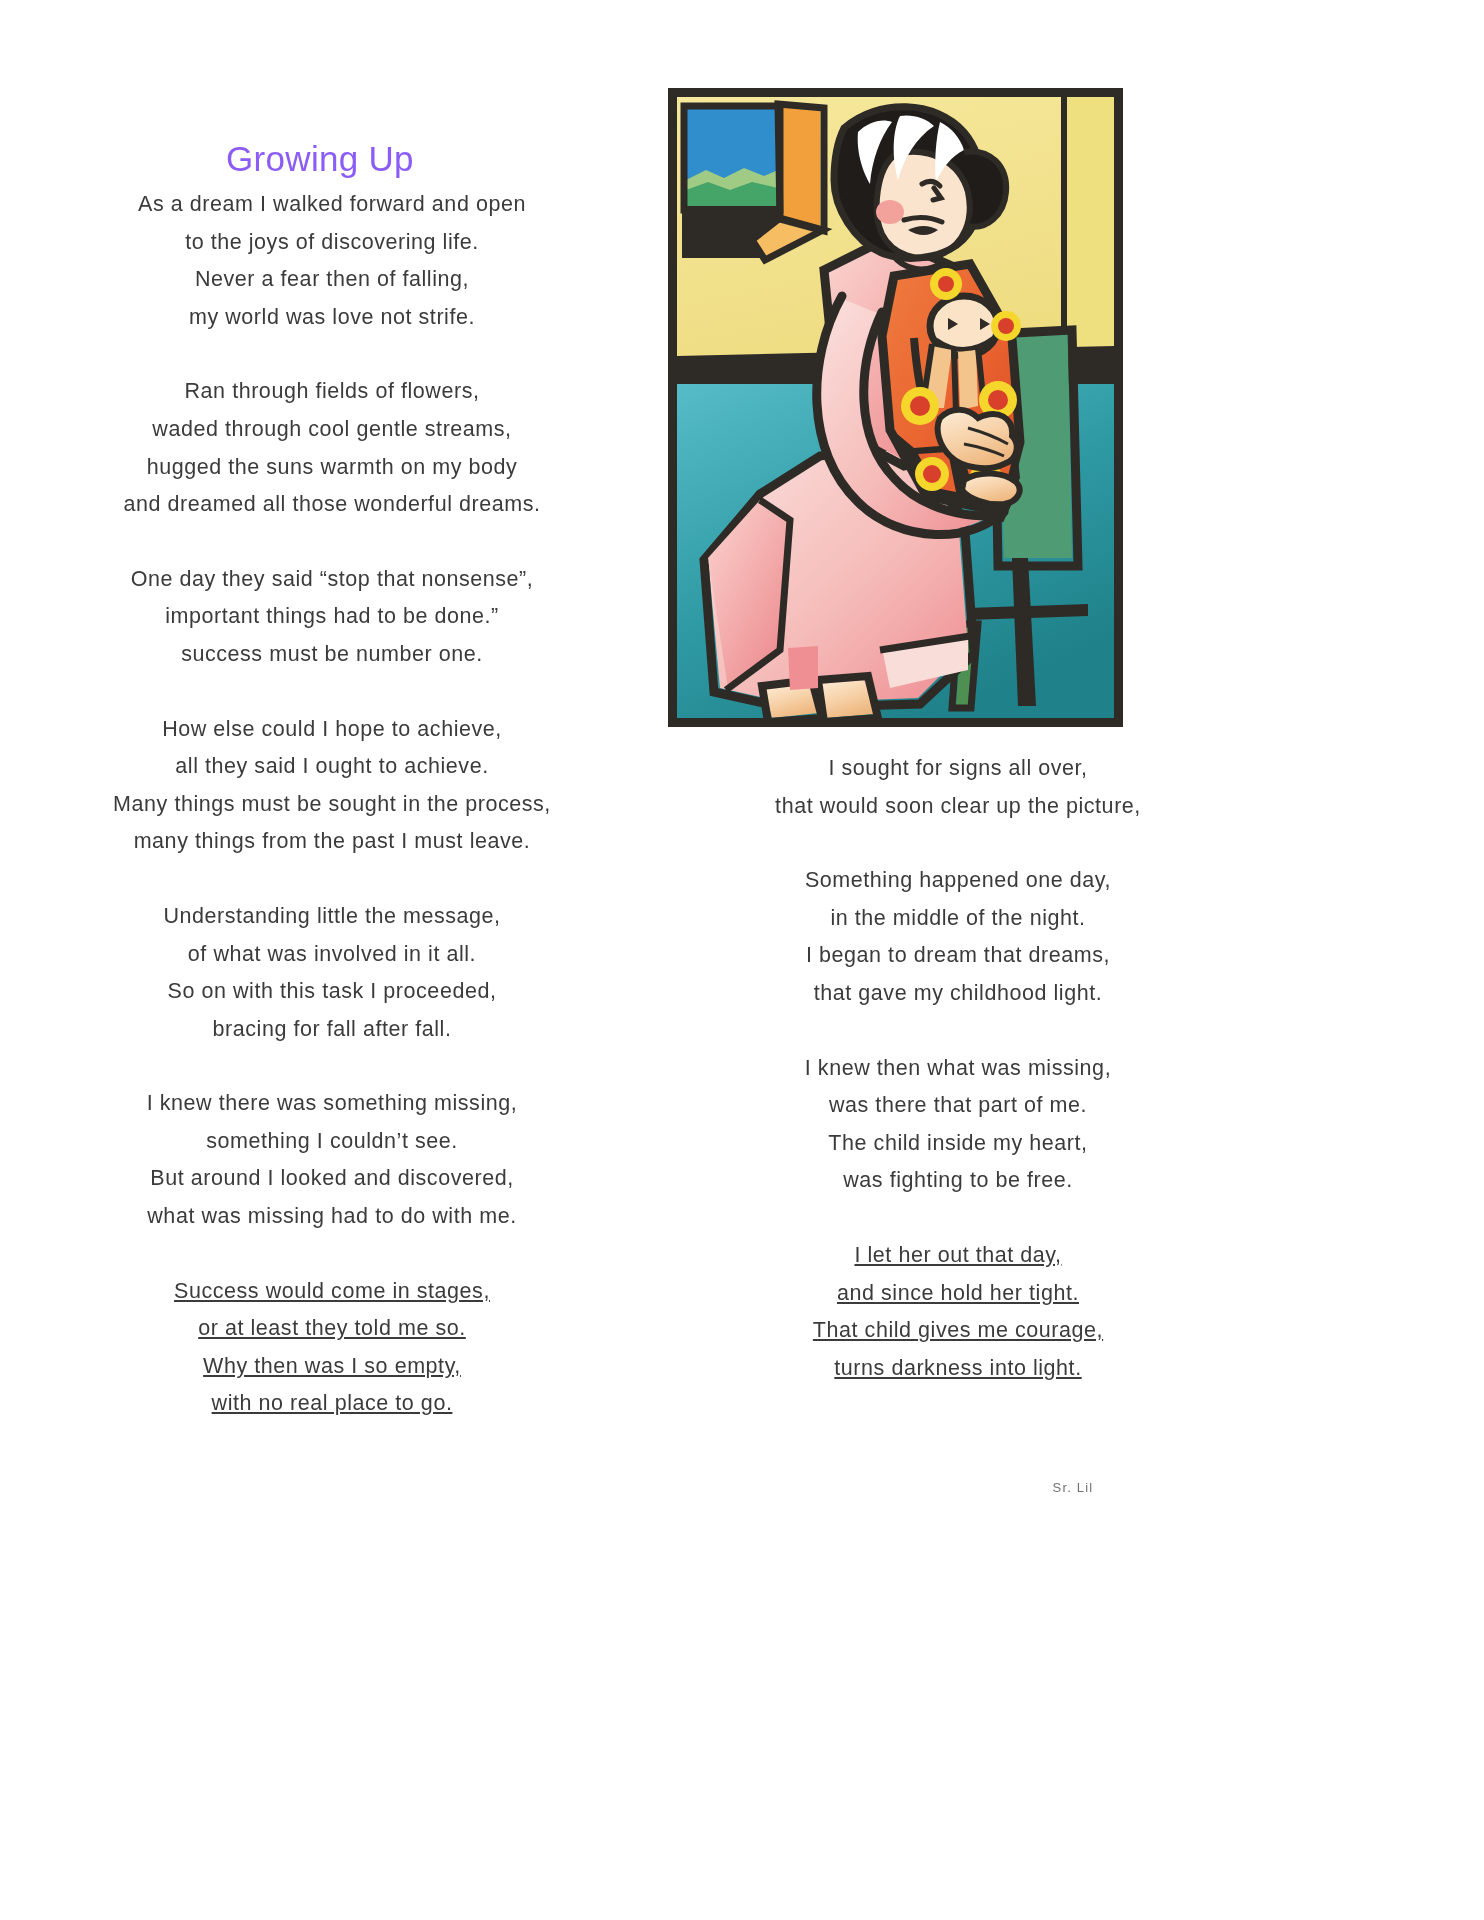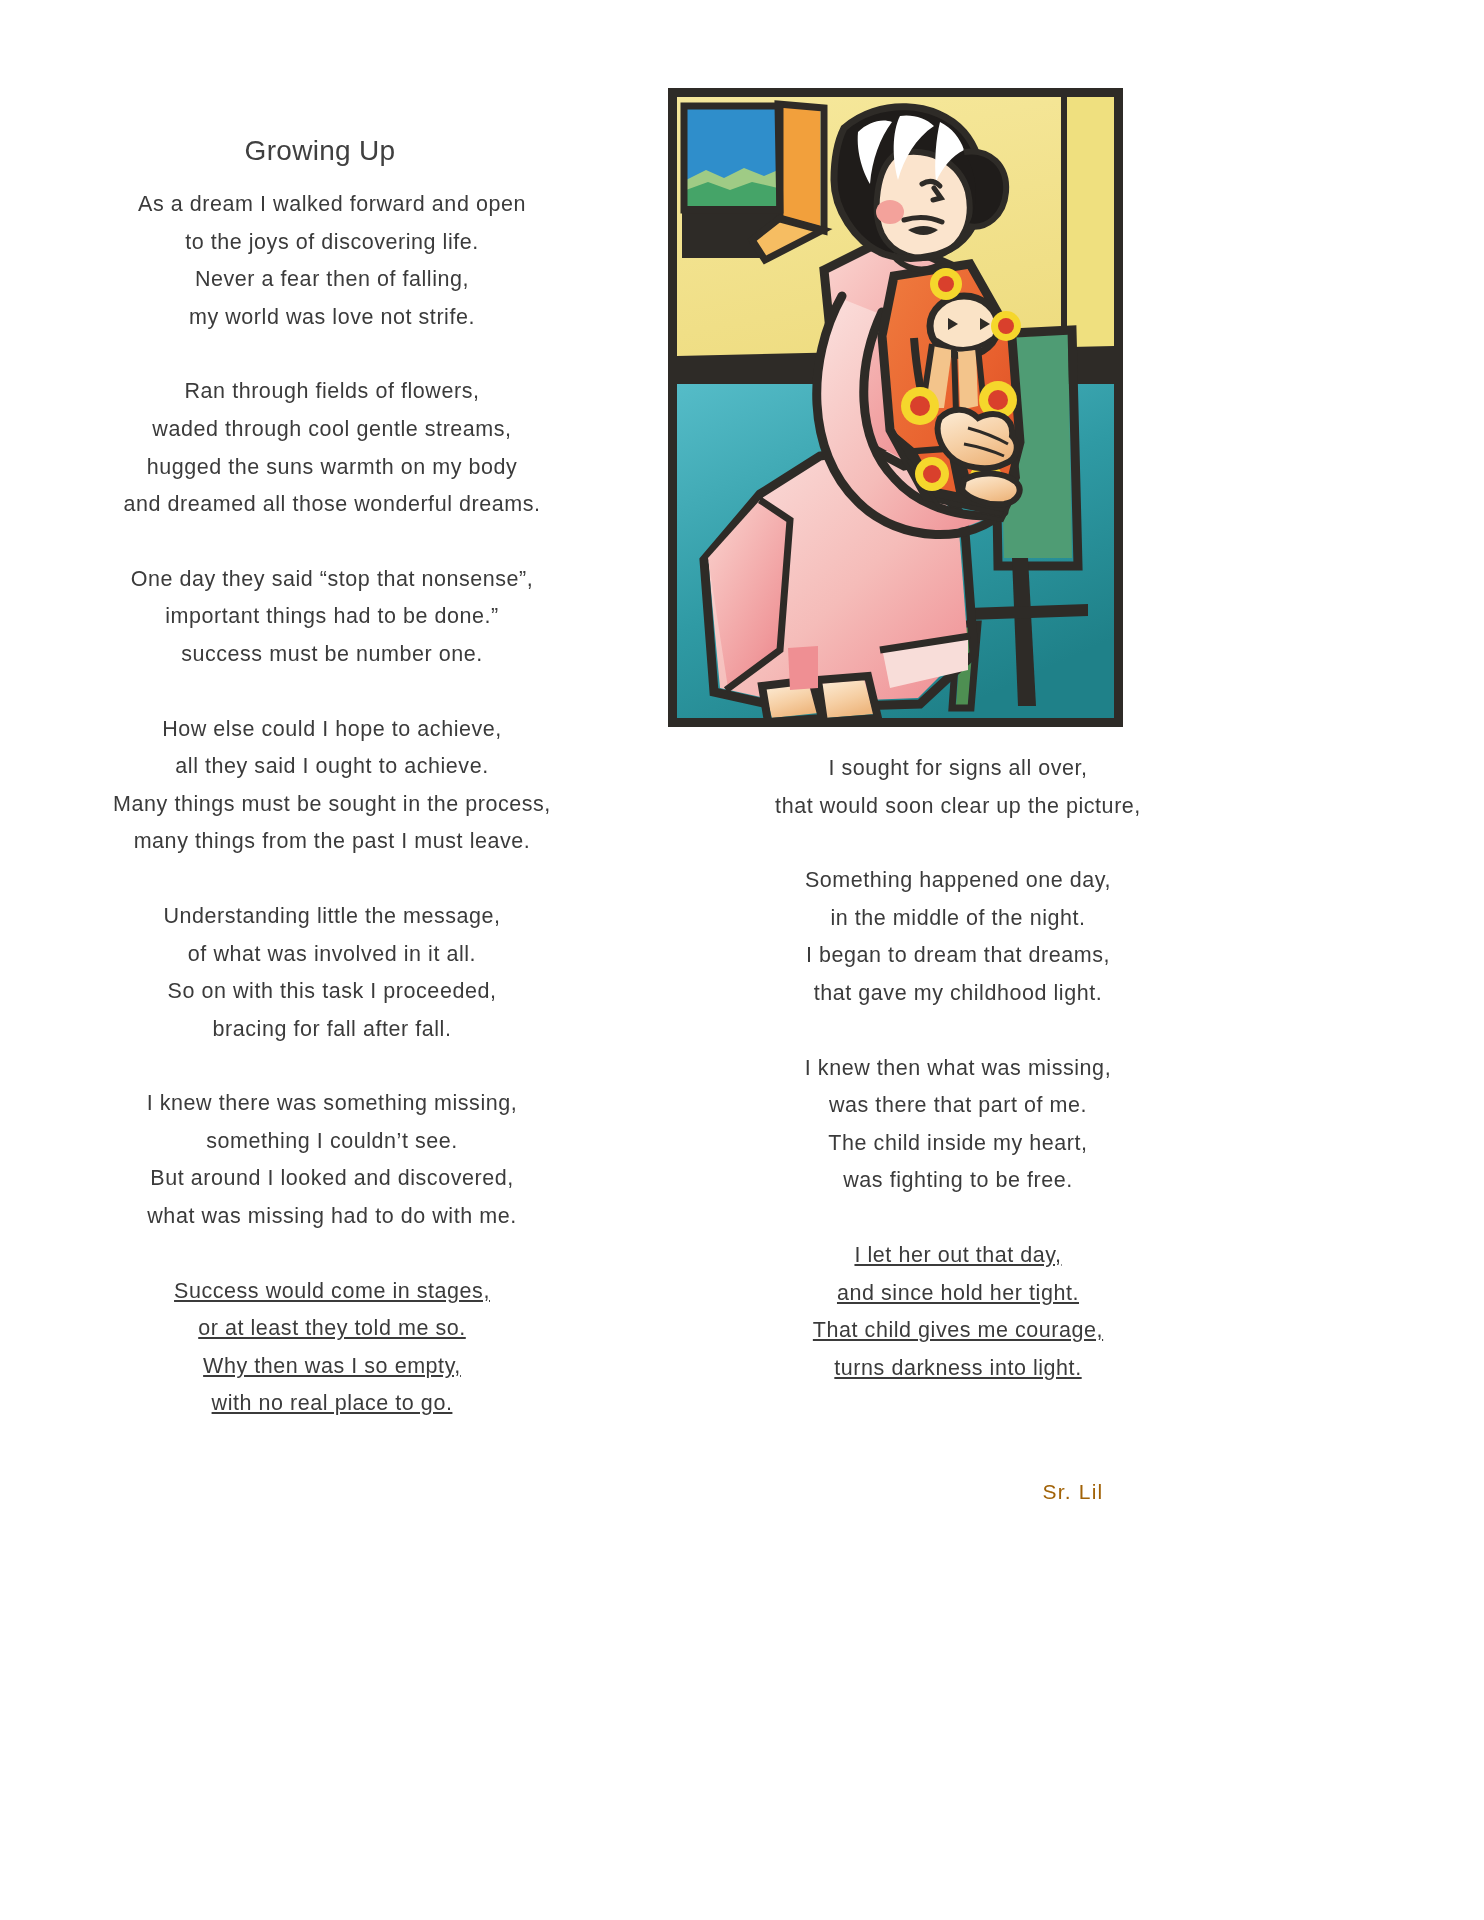--- a/index.html
+++ b/index.html
@@ -21,24 +21,24 @@
     inset: 0;
   }
 
   
   .poem-title {
     position: absolute;
     left: 0;
     top: 116px;
     width: 640px;
     text-align: center;
-    font-size: 28px;
+    font-size: 35px;
     font-weight: 400;
     letter-spacing: 0.3px;
-    color: #404040;
+    color: #8b5cf6;
   }
 
   
   .col {
     position: absolute;
     font-size: 21.5px;
     line-height: 37.6px;
     letter-spacing: 0.55px;
     color: #3b3b3b;
     text-align: center;
@@ -64,23 +64,23 @@
   .line {
     white-space: nowrap;
   }
 
   .signature {
     position: absolute;
     left: 648px;
     top: 1480px;
     width: 620px;
     text-align: center;
-    font-size: 21px;
+    font-size: 13px;
     letter-spacing: 1.2px;
-    color: #a16207;
+    color: #737373;
     transform: translateX(115px);
   }
 
   
   .illustration {
     position: absolute;
     left: 668px;
     top: 88px;
     width: 455px;
     height: 639px;

